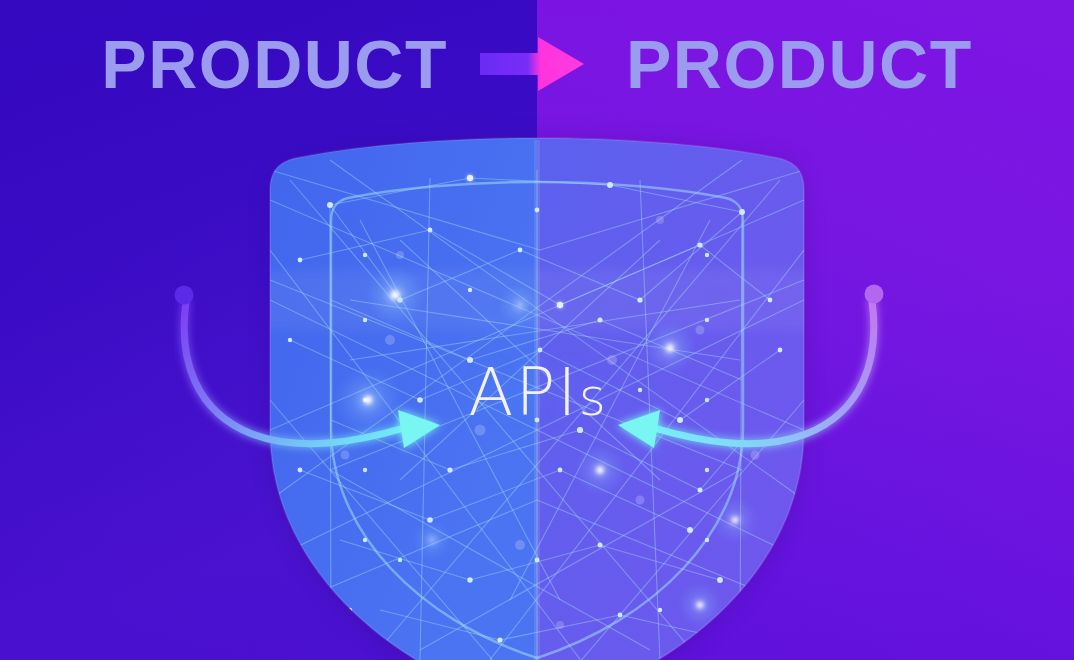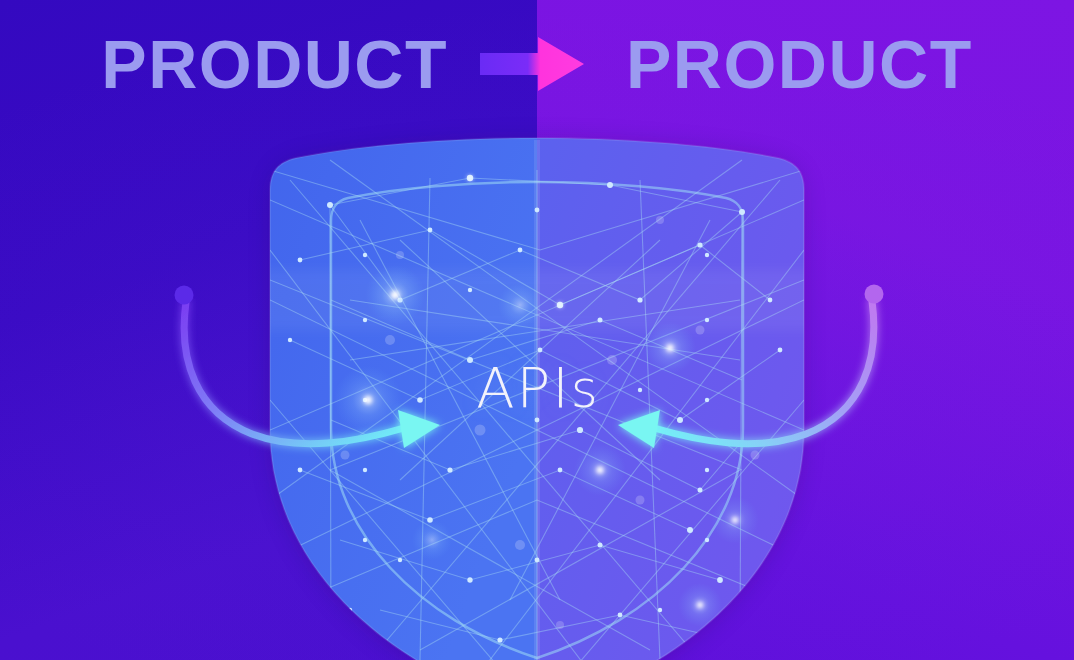--- a/index.html
+++ b/index.html
@@ -96,21 +96,21 @@
     top: 360px;
     width: 1074px;
     text-align: center;
     z-index: 35;
     pointer-events: none;
   }
   .apis-text {
     display: inline-block;
     font-family: "DejaVu Sans", sans-serif;
     font-weight: 300;
-    font-size: 56px;
+    font-size: 66px;
     line-height: 1;
     color: #f2f2fb;
     letter-spacing: 2px;
     text-shadow: 0 0 18px rgba(120,170,255,0.35);
     user-select: none;
   }
   .apis-sub {
     font-size: 52px;
     letter-spacing: 0px;
   }

